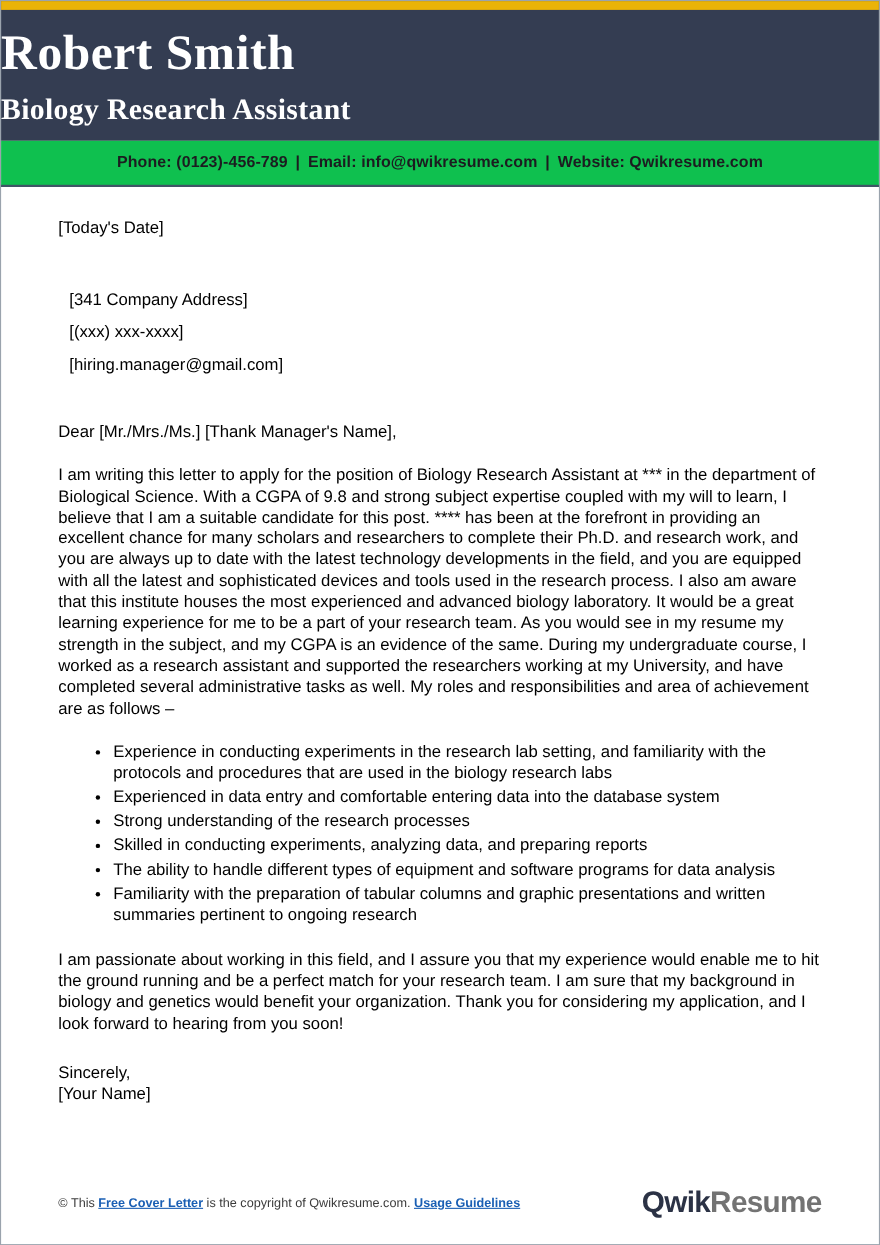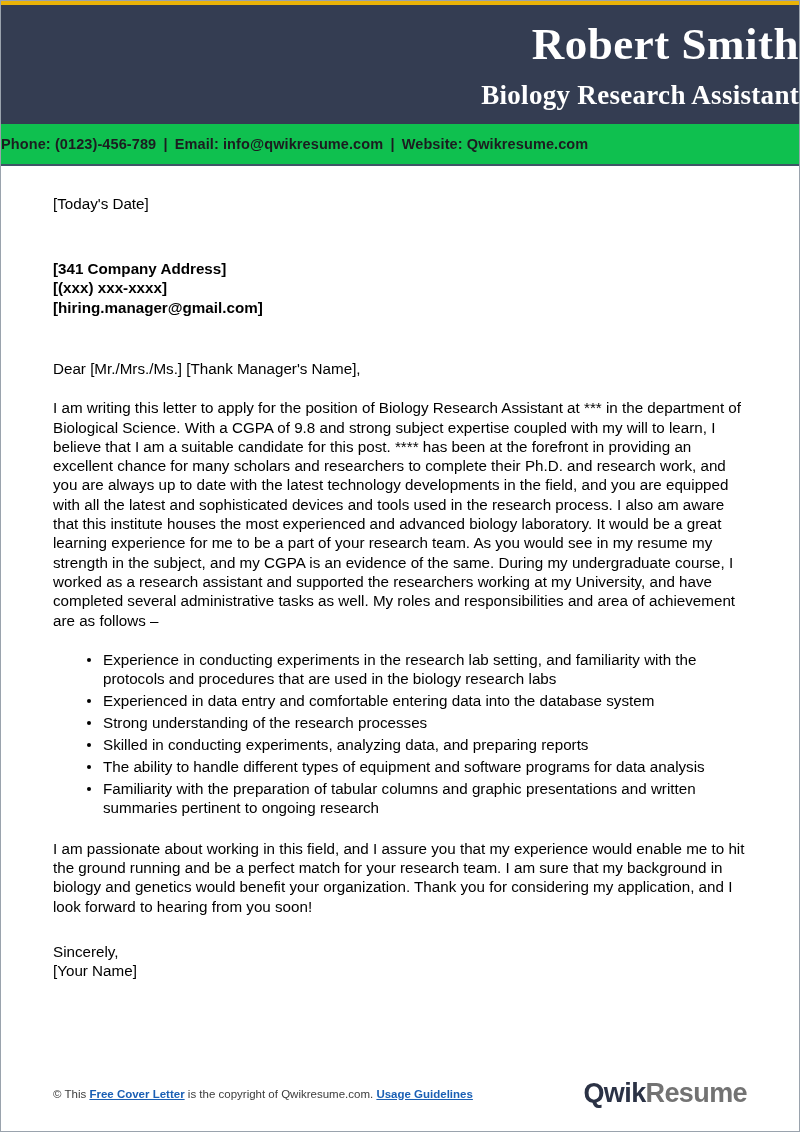--- a/index.html
+++ b/index.html
@@ -19,23 +19,23 @@
     height: 1132px;
     box-sizing: border-box;
     background: #ffffff;
     border: 1px solid #9aa3ad;
     overflow: hidden;
   }
 
   
   .header-band {
     background: #343d52;
-    border-top: 4px solid #eab308;
+    border-top: 8px solid #eab308;
     padding: 14px 0 12px 0;
-    text-align: right;
+    text-align: left;
   }
   .applicant-name {
     font-family: "Liberation Serif", serif;
     font-weight: bold;
     font-size: 45px;
     line-height: 1.12;
     color: #ffffff;
     letter-spacing: 0.5px;
     margin: 0;
   }
@@ -48,20 +48,21 @@
     letter-spacing: 0.3px;
     margin: 10px 0 0 0;
   }
 
   .contact-band {
     background: #0fc04f;
     border-bottom: 2px solid #3f5566;
     height: 40px;
     display: flex;
     align-items: center;
+    justify-content: center;
   }
   .contact-line {
     font-family: "Liberation Sans", sans-serif;
     font-weight: bold;
     font-size: 14.5px;
     color: #1c1c20;
     letter-spacing: 0.1px;
     white-space: nowrap;
   }
   .contact-sep {
@@ -76,22 +77,21 @@
     font-size: 15.2px;
     line-height: 1.27;
   }
   .date-line {
     margin: 0 0 46px 0;
   }
   .recipient-block {
     margin: 0 0 42px 0;
   }
   .recipient-block div {
-    margin: 0;
-    font-weight: bold;
+    margin: 10px;
   }
   .salutation {
     margin: 0 0 20px 0;
   }
   .letter-para {
     margin: 0 0 20px 0;
     text-align: left;
   }
 
   .bullet-list {

